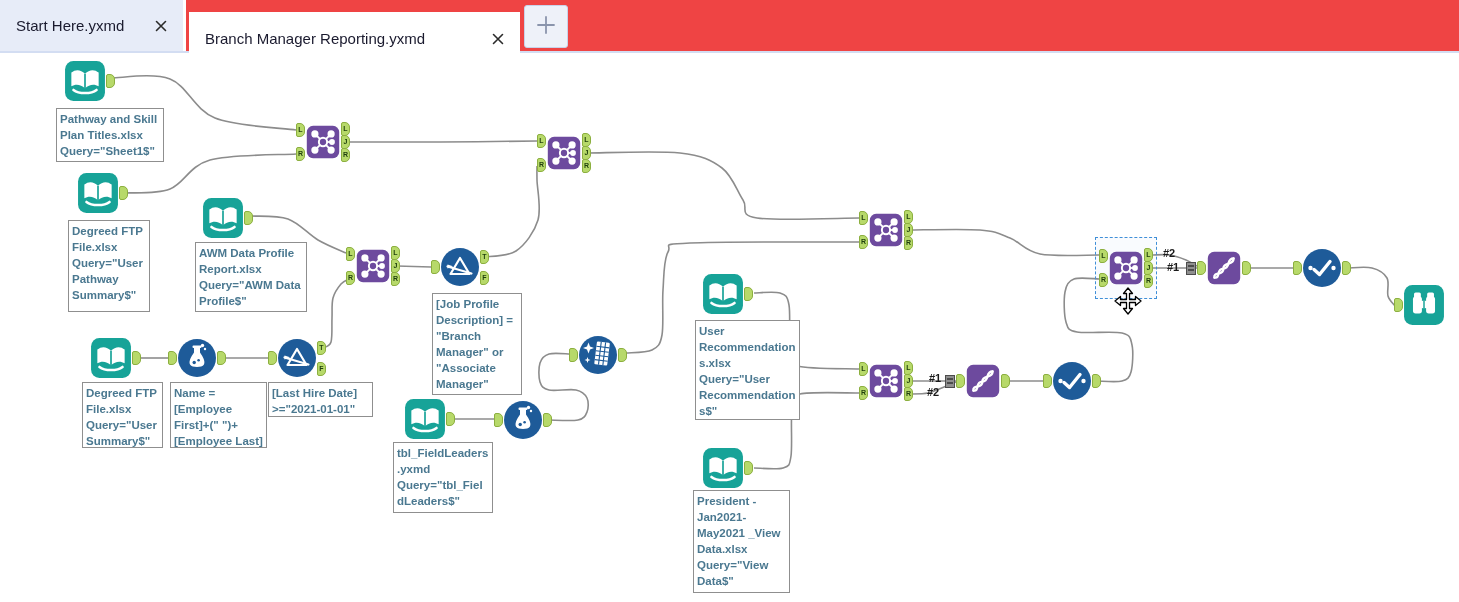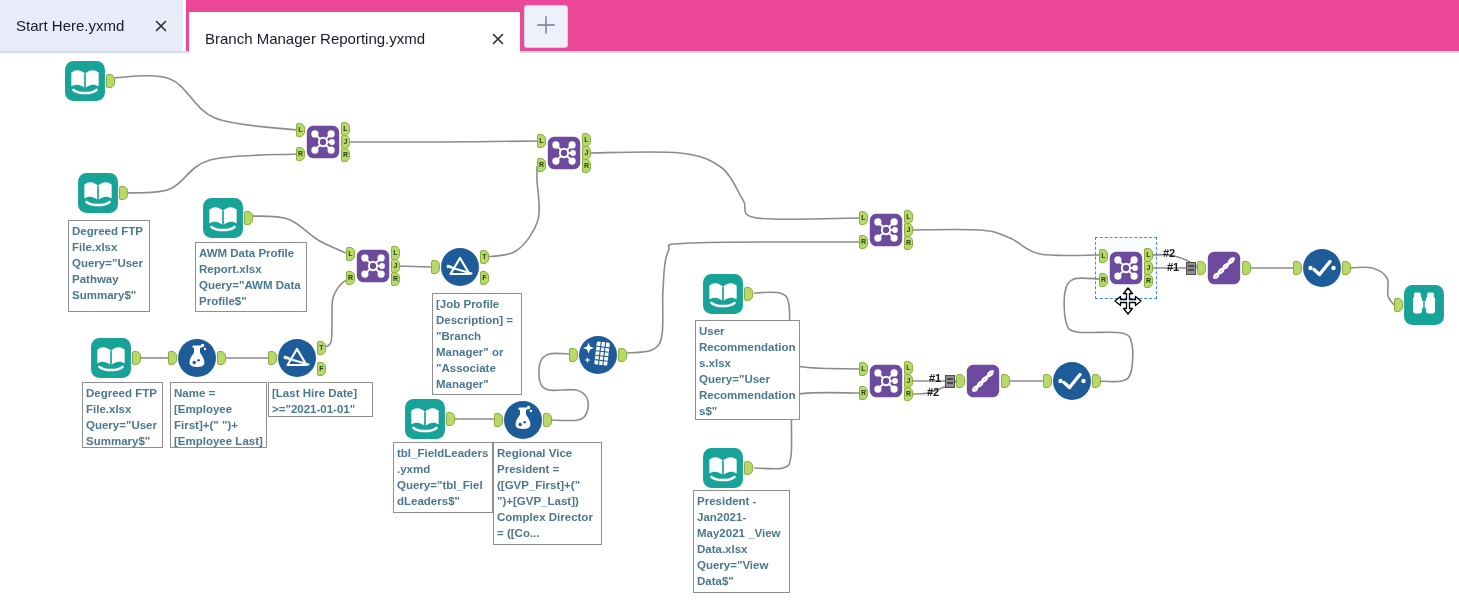--- a/index.html
+++ b/index.html
@@ -1,20 +1,20 @@
 <!DOCTYPE html>
 <html><head>
 <meta charset="utf-8">
 <style>
   html,body{margin:0;padding:0;background:#fff;width:1459px;height:602px;overflow:hidden;
     font-family:"Liberation Sans",sans-serif;}
   #stage{position:relative;width:1459px;height:602px;background:#fff;}
 
   
-  .tabbar{position:absolute;left:0;top:0;width:1459px;height:53px;background:#ec4899;
+  .tabbar{position:absolute;left:0;top:0;width:1459px;height:53px;background:#ef4444;
     border-bottom:2px solid #D3DDF2;box-sizing:border-box;z-index:40;}
   .tab{position:absolute;top:0;height:51px;display:flex;align-items:center;
     font-size:15px;color:#1A1A2E;box-sizing:border-box;cursor:default;}
   .tab-inactive{background:#E7ECF8;border-right:3px solid #fff;}
   .tab-active{background:#fff;height:53px;margin-top:12px;}
   .tab .lbl{padding-left:16px;white-space:nowrap;}
   .tab .closer{margin-left:auto;margin-right:16px;padding-left:26px;display:flex;align-items:center;}
   .newtab{position:absolute;left:524px;top:5px;width:44px;height:43px;background:#EEF1F9;
     border:1px solid #C8D3EA;border-radius:3px;display:flex;align-items:center;justify-content:center;box-sizing:border-box;}
 
@@ -61,28 +61,28 @@
         <path d="M1010,381 L1044,381" fill="none" stroke="#8C8C8C" stroke-width="1.6"></path>
         <path d="M1097,381C1101.1666666666667,381 1116.3333333333333,382.5 1122,381C1127.6666666666667,379.5 1129.3333333333333,378 1131,372C1132.6666666666667,366 1133.5,351.5 1132,345C1130.5,338.5 1131.1666666666667,335.1666666666667 1122,333C1112.8333333333333,330.8333333333333 1086.3333333333333,333.8333333333333 1077,332C1067.6666666666667,330.1666666666667 1068,328.6666666666667 1066,322C1064,315.3333333333333 1063.6666666666667,299.1666666666667 1065,292C1066.3333333333333,284.8333333333333 1068.3333333333333,281.1666666666667 1074,279C1079.6666666666667,276.8333333333333 1094.8333333333333,279 1099,279" fill="none" stroke="#8C8C8C" stroke-width="1.6"></path>
         <path d="M549,420C553.8333333333334,420 571.6666666666666,421.3333333333333 578,420C584.3333333333334,418.6666666666667 585.5,415.6666666666667 587,412C588.5,408.3333333333333 588.8333333333334,401.6666666666667 587,398C585.1666666666666,394.3333333333333 582.3333333333334,391.3333333333333 576,390C569.6666666666666,388.6666666666667 555,391.3333333333333 549,390C543,388.6666666666667 541.5,386.5 540,382C538.5,377.5 538.5,367.6666666666667 540,363C541.5,358.3333333333333 544,355.5 549,354C554,352.5 566.5,354 570,354" fill="none" stroke="#8C8C8C" stroke-width="1.6"></path>
         <path d="M454,419 L494,419" fill="none" stroke="#8C8C8C" stroke-width="1.6"></path>
         <path d="M138,358 L168,358" fill="none" stroke="#8C8C8C" stroke-width="1.6"></path>
         <path d="M223,358 L271,358" fill="none" stroke="#8C8C8C" stroke-width="1.6"></path>
         <path d="M323,348C324.3333333333333,347 329.5,347 331,342C332.5,337 331.6666666666667,325.3333333333333 332,318C332.3333333333333,310.6666666666667 331.5,303.6666666666667 333,298C334.5,292.3333333333333 338.3333333333333,287.1666666666667 341,284C343.6666666666667,280.8333333333333 347.6666666666667,279.8333333333333 349,279" fill="none" stroke="#8C8C8C" stroke-width="1.6"></path>
         <path d="M251,216C257.1666666666667,216.5 276.8333333333333,215 288,219C299.1666666666667,223 308.3333333333333,234.33333333333334 318,240C327.6666666666667,245.66666666666666 341.3333333333333,250.83333333333334 346,253" fill="none" stroke="#8C8C8C" stroke-width="1.6"></path>
         <path d="M397,266 L431,267" fill="none" stroke="#8C8C8C" stroke-width="1.6"></path>
       </svg>
+      <div class="ann" style="left: 56px; top: 108px; width: 108px; height: 54px;">Pathway and Skill Plan Titles.xlsx Query="Sheet1$"</div>
       <div class="ann" style="left: 68px; top: 220px; width: 82px; height: 92px;">Degreed FTP File.xlsx Query="User Pathway Summary$"</div>
       <div class="ann" style="left: 195px; top: 242px; width: 112px; height: 70px;">AWM Data Profile Report.xlsx Query="AWM Data Profile$"</div>
       <div class="ann" style="left: 82px; top: 382px; width: 81px; height: 66px;">Degreed FTP File.xlsx Query="User Summary$"</div>
       <div class="ann" style="left: 170px; top: 382px; width: 97px; height: 66px;">Name = [Employee First]+(" ")+[Employee Last]</div>
       <div class="ann" style="left: 268px; top: 382px; width: 105px; height: 35px;">[Last Hire Date] &gt;="2021-01-01"</div>
       <div class="ann" style="left: 432px; top: 293px; width: 90px; height: 102px;">[Job Profile Description] = "Branch Manager" or "Associate Manager"</div>
       <div class="ann" style="left: 393px; top: 442px; width: 100px; height: 71px;">tbl_FieldLeaders.yxmd Query="tbl_FieldLeaders$"</div>
-      <div class="ann" style="left: 493px; top: 442px; width: 109px; height: 103px;">Regional Vice President = ([GVP_First]+(" ")+[GVP_Last]) Complex Director = ([Co...</div>
       <div class="ann" style="left: 695px; top: 320px; width: 105px; height: 100px;">User Recommendations.xlsx Query="User Recommendations$"</div>
       <div class="ann" style="left: 693px; top: 490px; width: 97px; height: 103px;">President - Jan2021-May2021 _View Data.xlsx Query="View Data$"</div>
       <div class="node" style="left: 64px; top: 60px;"><span><svg width="42" height="42" viewBox="0 0 40 40">
             <rect x="1" y="1" width="38" height="38" rx="8" fill="#17A398"></rect>
             <path d="M7 12 C11 8.5 16 9 20 13 C24 9 29 8.5 33 12 L33 25 C29 22.5 24 23 20 27 C16 23 11 22.5 7 25 Z" fill="#fff"></path>
             <path d="M20 13 L20 27" stroke="#17A398" stroke-width="1.6"></path>
             <path d="M9 28.5 C14 32.5 26 32.5 31 28.5" stroke="#fff" stroke-width="2.4" fill="none" stroke-linecap="round"></path>
           </svg></span></div>
       <div class="anchor" style="left: 106px; top: 74px;"></div>
       <div class="node" style="left: 77px; top: 172px;"><span><svg width="42" height="42" viewBox="0 0 40 40">

